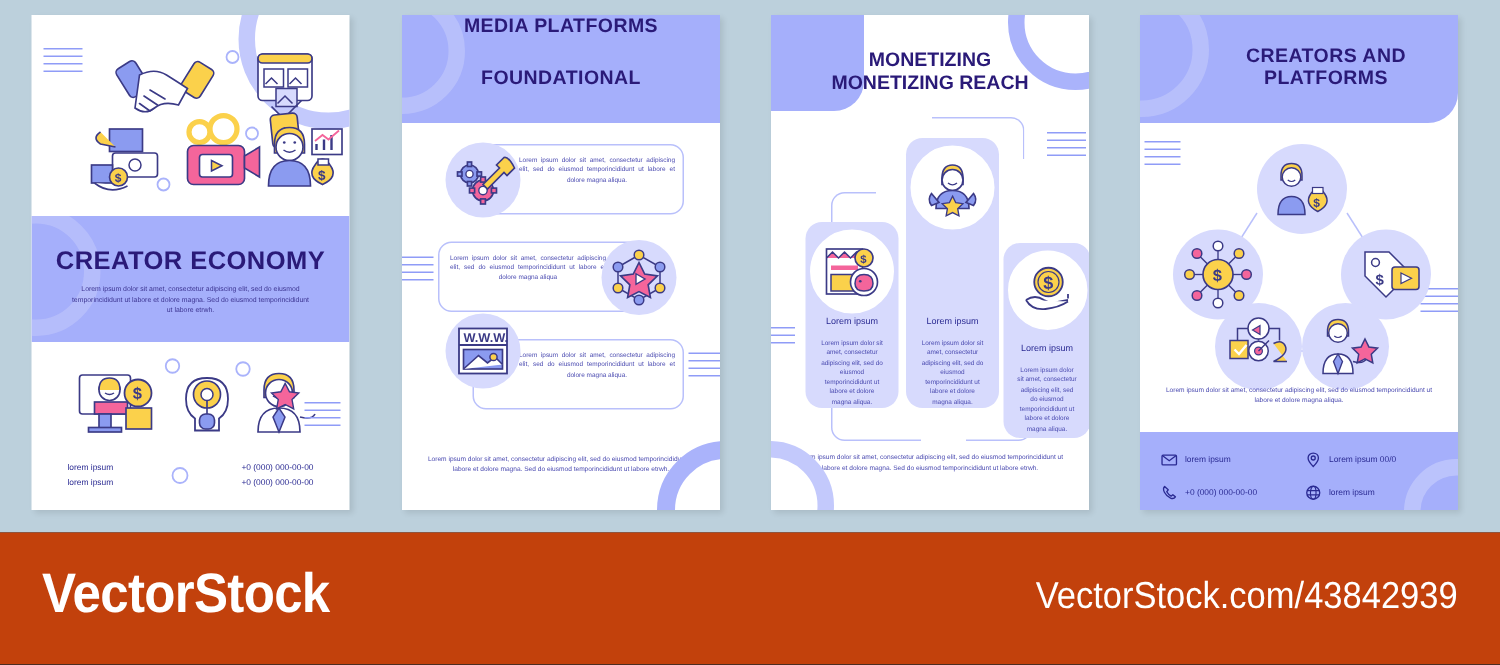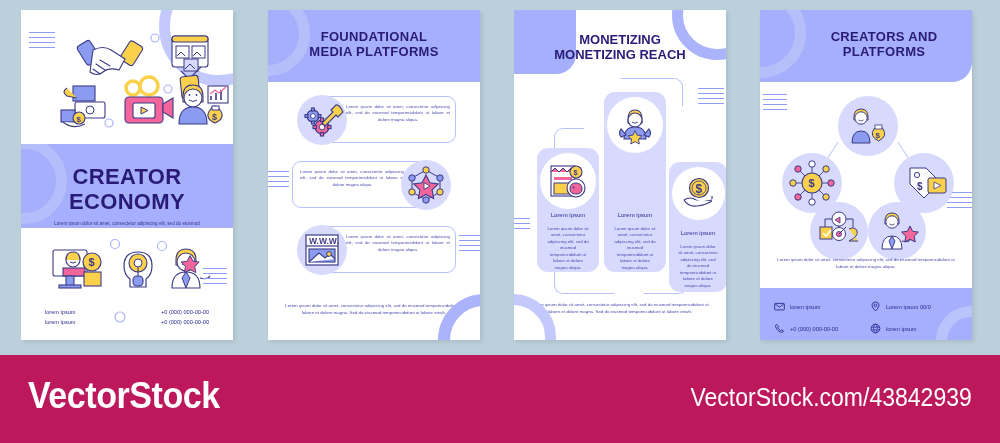--- a/index.html
+++ b/index.html
@@ -120,21 +120,21 @@
     position:absolute; left:14px; top:13px; width:186px;
     display:grid; grid-template-columns: 96px 90px; row-gap:11px;
   }
   .citem { display:flex; align-items:center; gap:5px; }
   .citem .clabel { color:#2a2a92; font-size:5.6px; }
   .cicon { width:11px; height:11px; flex:0 0 11px; color:#2a2a92; }
   .cicon svg { display:block; width:11px; height:11px; }
 
   .wm {
     position:absolute; left:0; top:355px; width:1000px; height:88px;
-    background:#be185d;
+    background:#c2410c;
   }
   .wm .brand {
     position:absolute; left:28px; top:20px;
     color:#fff; font-size:37px; font-weight:700;
     font-family:"Liberation Sans", sans-serif;
     letter-spacing:-0.5px;
     transform: scaleX(0.92);
     transform-origin: left center;
   }
   .wm .url {
@@ -218,21 +218,21 @@
           <path d="M156 74 v-4 M161 74 v-7 M166 74 v-10" stroke="#3b3a86" stroke-width="1.6"></path>
           <path d="M155 68 l5 -4 l4 3 l7 -6" stroke="#f4659b" stroke-width="1.2" fill="none"></path>
           <path d="M155 84 q5 -8 10 0 q6 8 -5 13 q-11 -5 -5 -13z" fill="#fbd14b" stroke="#3b3a86" stroke-width="1.1"></path>
           <rect x="157" y="80" width="7" height="4" fill="#fff" stroke="#3b3a86" stroke-width="1"></rect>
           <text x="157" y="94" font-size="9" fill="#3b3a86" font-family="Liberation Sans, sans-serif" font-weight="700">$</text>
         </g>
       </svg>
 
       <div class="banner" style="top:134px;height:84px;">
         <div class="deco-arc light" style="width:86px;height:86px;left:-40px;top:-6px;opacity:.55;"></div>
-        <div class="title" style="font-size:22px;margin-top:20px;">CREATOR ECONOMY</div>
+        <div class="title" style="font-size:17px;margin-top:20px;">CREATOR ECONOMY</div>
         <div class="subtitle">Lorem ipsum dolor sit amet, consectetur adipiscing elit, sed do eiusmod temporincididunt ut labore et dolore magna. Sed do eiusmod temporincididunt ut labore etrwh.</div>
       </div>
 
       <svg style="position:absolute;left:16px;top:228px;" width="180" height="60" viewBox="0 0 180 60">
         <circle cx="78" cy="6" r="4.5" fill="none" stroke="#aab3fb" stroke-width="1.2"></circle>
         <circle cx="125" cy="8" r="4.5" fill="none" stroke="#aab3fb" stroke-width="1.2"></circle>
 
         <g>
           <rect x="16" y="12" width="34" height="26" rx="2" fill="#fff" stroke="#3b3a86" stroke-width="1.1"></rect>
           <circle cx="36" cy="22" r="7" fill="#fff" stroke="#3b3a86" stroke-width="1.1"></circle>
@@ -281,22 +281,22 @@
       </div>
       <div style="position:absolute;right:24px;top:298px;color:#2a2a92;font-size:5.6px;line-height:1.7;text-align:right;">
         <div>+0 (000) 000-00-00</div>
         <div>+0 (000) 000-00-00</div>
       </div>
     </div>
 
     <div class="panel" id="panel2">
       <div class="banner" style="top:0;height:72px;">
         <div class="deco-arc light" style="width:84px;height:84px;left:-42px;top:-18px;opacity:.6;"></div>
+        <div class="title" style="font-size:13px;">MEDIA PLATFORMS</div>
         <div class="title" style="font-size:13px;margin-top:20px;">FOUNDATIONAL</div>
-        <div class="title" style="font-size:13px;">MEDIA PLATFORMS</div>
       </div>
 
       <div class="rrect" style="left:47px;top:86px;width:141px;height:47px;"></div>
       <div class="tbox" style="left:78px;top:94px;width:104px;">Lorem ipsum dolor sit amet, consectetur adipiscing elit, sed do eiusmod temporincididunt ut labore et dolore magna aliqua.</div>
       <div class="iconcirc" style="left:29px;top:85px;width:50px;height:50px;">
         <svg width="36" height="34" viewBox="0 0 36 34">
           <circle cx="9" cy="13" r="6" fill="#8b9bf0" stroke="#3b3a86" stroke-width="1.1"></circle>
           <circle cx="9" cy="13" r="2.4" fill="#fff" stroke="#3b3a86" stroke-width="0.9"></circle>
           <g stroke="#3b3a86" stroke-width="1.1" fill="#8b9bf0">
             <rect x="7.6" y="5" width="2.8" height="3"></rect>
@@ -335,21 +335,21 @@
       </div>
       <div class="lines" style="left:-1px;top:161px;width:22px;">
         <i></i>
           <i></i>
           <i></i>
           <i></i>
       </div>
 
       <div class="rrect" style="left:47px;top:216px;width:141px;height:47px;"></div>
       <div class="tbox" style="left:78px;top:224px;width:104px;">Lorem ipsum dolor sit amet, consectetur adipiscing elit, sed do eiusmod temporincididunt ut labore et dolore magna aliqua.</div>
-      <div class="iconcirc" style="left:29px;top:215px;width:50px;height:50px;align-items:center;">
+      <div class="iconcirc" style="left:29px;top:199px;width:50px;height:50px;align-items:center;">
         <svg width="36" height="34" viewBox="0 0 36 34">
           <rect x="2" y="2" width="32" height="30" fill="#fff" stroke="#3b3a86" stroke-width="1.2"></rect>
           <line x1="2" y1="13" x2="34" y2="13" stroke="#3b3a86" stroke-width="1.2"></line>
           <text x="5" y="11" font-size="8.5" font-weight="700" fill="#3b3a86" font-family="Liberation Sans, sans-serif">W.W.W.</text>
           <rect x="5" y="16" width="26" height="13" fill="#8b9bf0" stroke="#3b3a86" stroke-width="1.1"></rect>
           <path d="M5 29 l10 -9 l6 5 l5 -4 l5 5" fill="#fff" stroke="#3b3a86" stroke-width="1.1"></path>
           <circle cx="25" cy="21" r="2.4" fill="#fbd14b" stroke="#3b3a86" stroke-width="1"></circle>
         </svg>
       </div>
       <div class="lines" style="right:-1px;top:225px;width:22px;">

